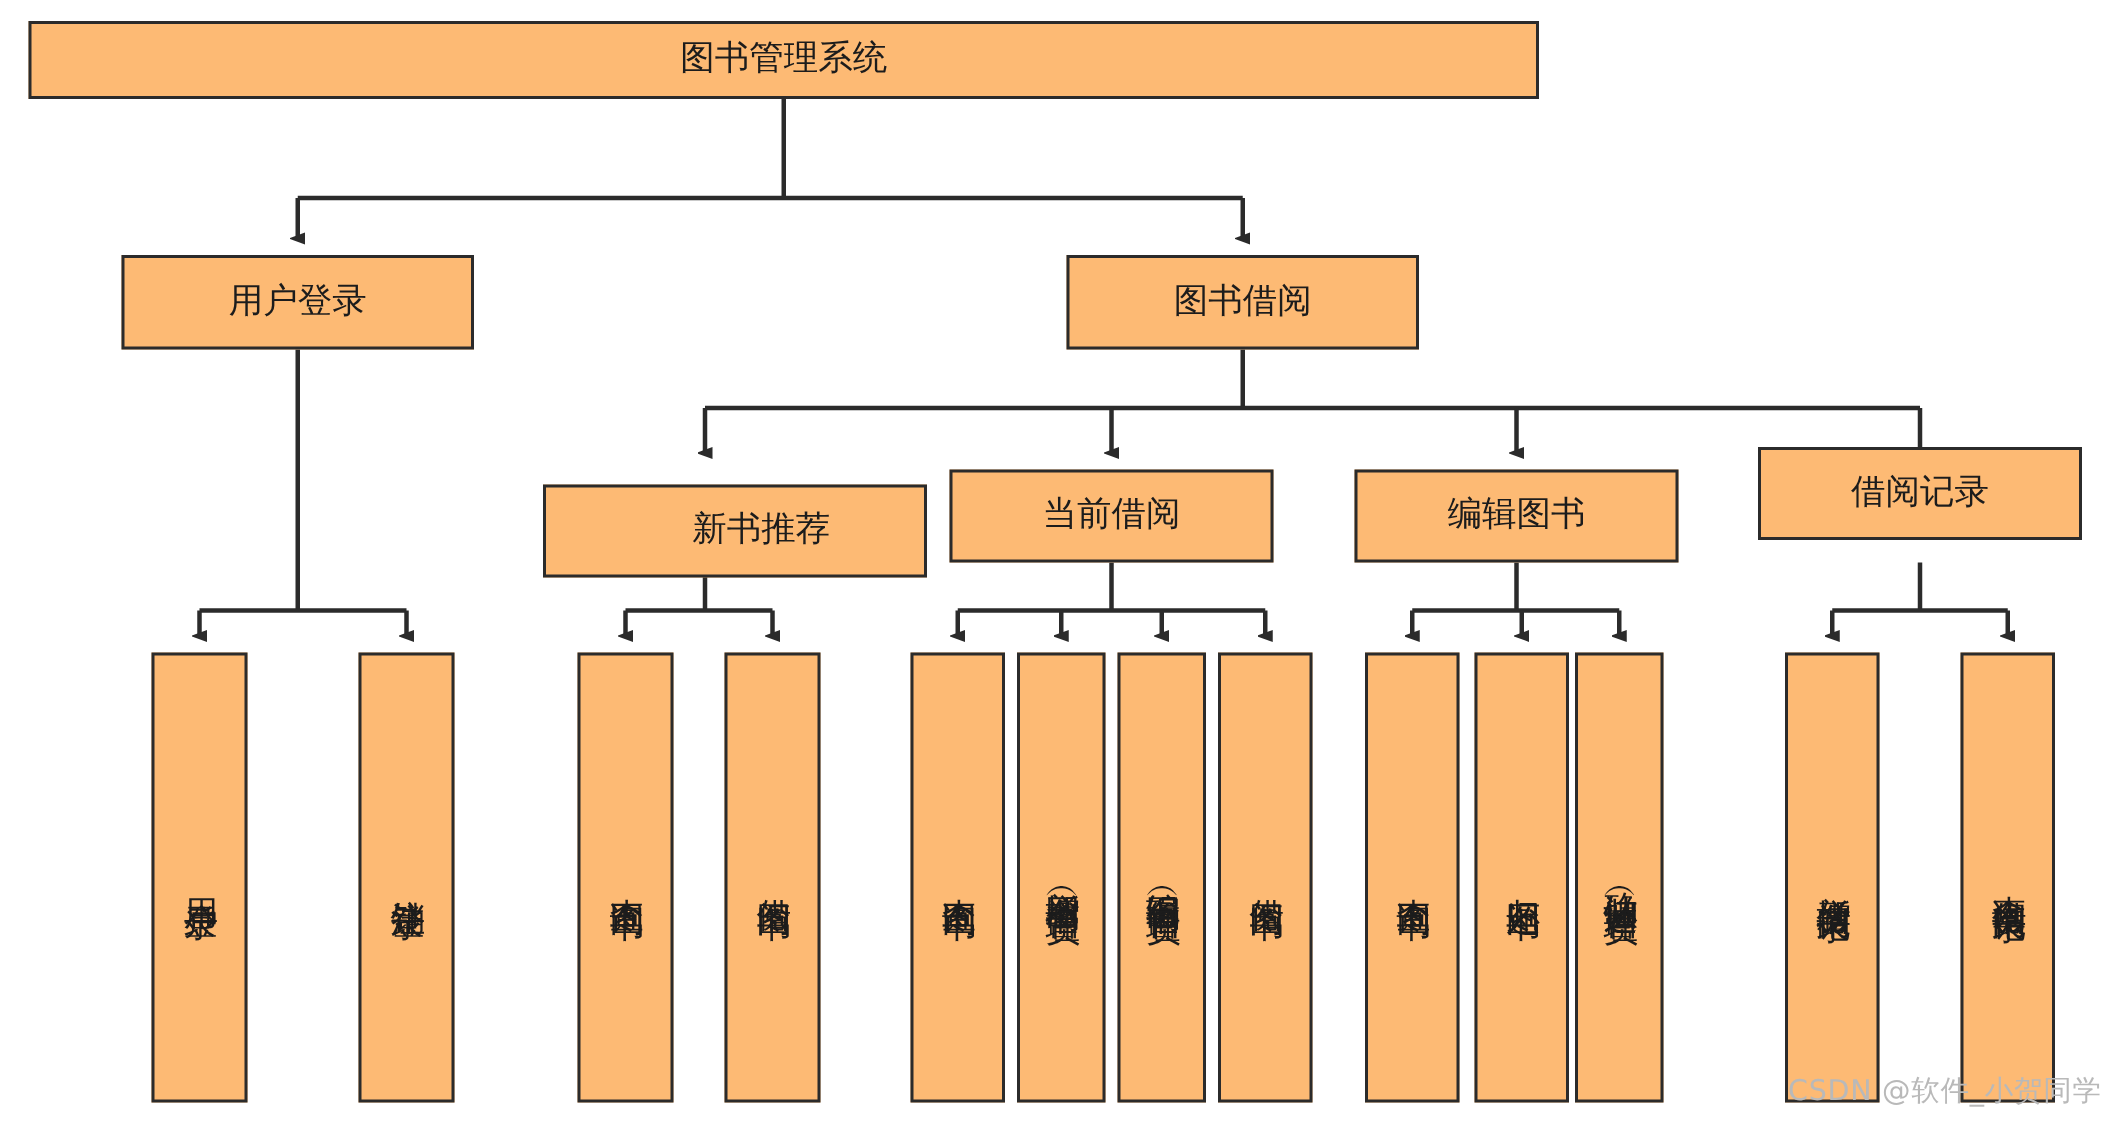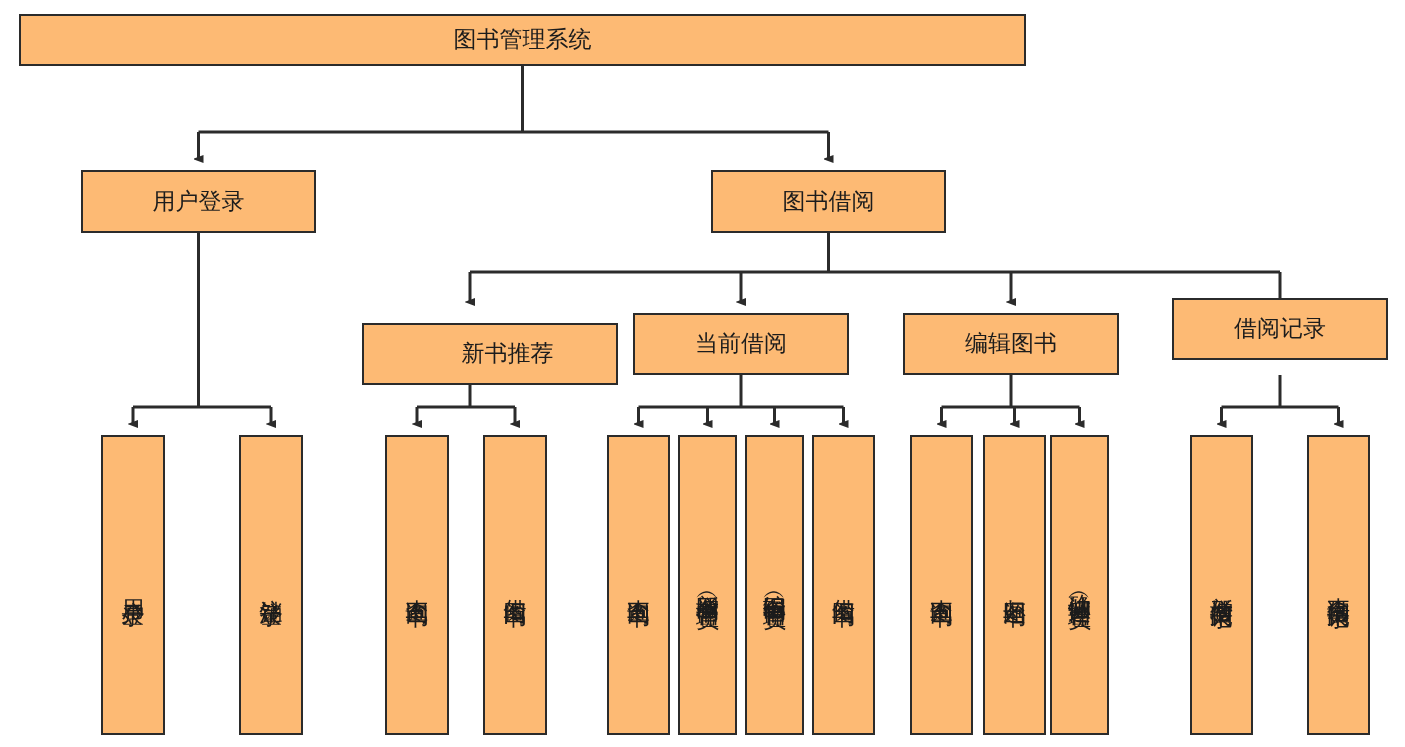--- a/index.html
+++ b/index.html
@@ -160,13 +160,14 @@
         <span>确认归还（管理员）</span>
       </div>
       <div class="node v" style="left: 1190px; top: 435px; width: 63px; height: 300px;">
         <span>新增借阅记录</span>
       </div>
       <div class="node v" style="left: 1307px; top: 435px; width: 63px; height: 300px;">
         <span>查询借阅记录</span>
       </div>
     </div>
 
+  <div class="watermark" style="left: 1192px; top: 714px;">CSDN @软件_小贺同学</div>
 </div>
 
 </body></html>

